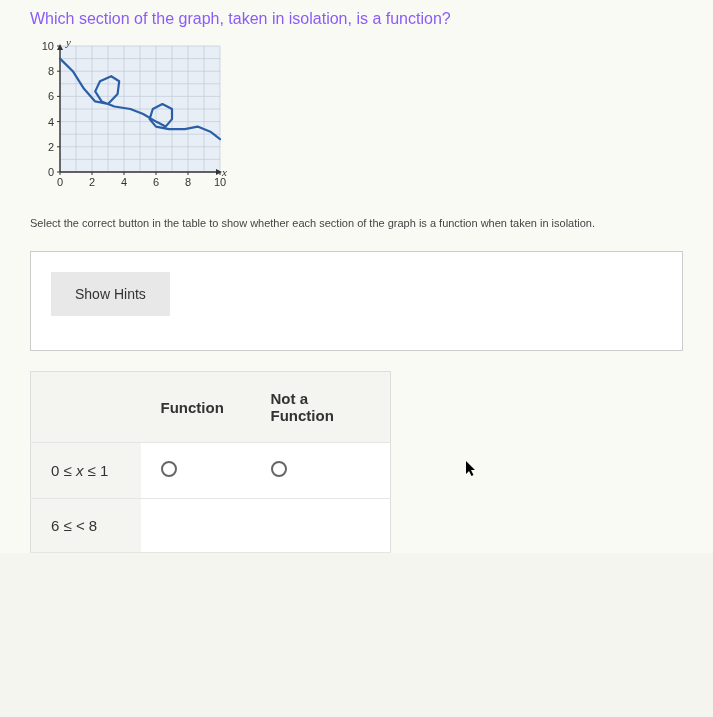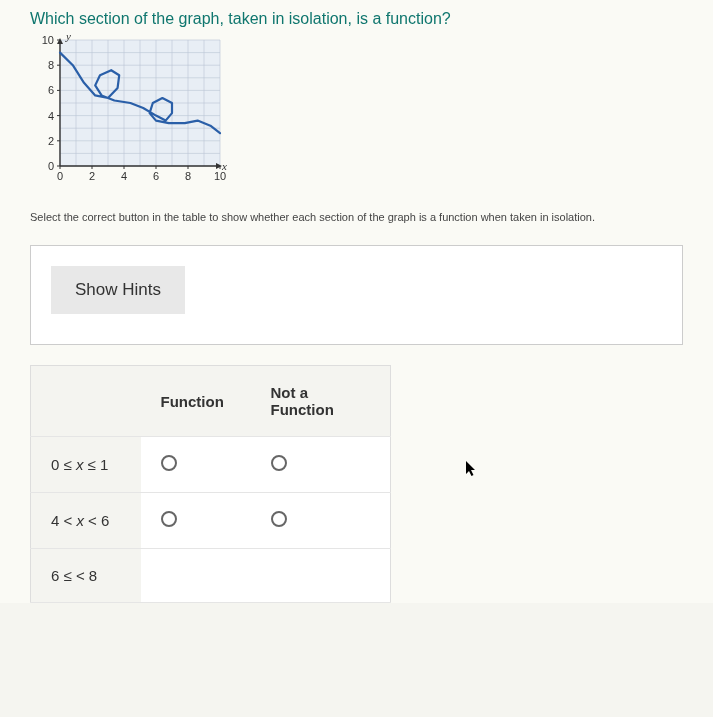--- a/index.html
+++ b/index.html
@@ -15,22 +15,22 @@
       height: 717px;
       overflow: hidden;
       position: relative;
     }
     .page {
       padding: 10px 30px 0 30px;
       background: #fafaf5;
     }
     .question-text {
       font-size: 16px;
-      color: #0f766e;
-      margin-bottom: 2px;
+      color: #8b5cf6;
+      margin-bottom: 8px;
     }
     .graph-wrap {
       margin-bottom: 16px;
     }
     .instruction-text {
       font-size: 11px;
       color: #444;
       line-height: 1.4;
       margin-bottom: 20px;
     }
@@ -38,21 +38,21 @@
       border: 1px solid #ccc;
       background: #fff;
       padding: 20px;
       height: 100px;
       margin-bottom: 20px;
     }
     .show-hints-btn {
       background: #e8e8e8;
       border: none;
       padding: 14px 24px;
-      font-size: 17px;
+      font-size: 14px;
       color: #333;
       cursor: pointer;
     }
     .answer-table {
       border: 1px solid #ddd;
       border-collapse: collapse;
       background: #fff;
     }
     .answer-table th, .answer-table td {
       padding: 18px 20px;
@@ -184,25 +184,20 @@
         <th class="col-notfunc">Not a Function</th>
       </tr>
     </thead>
     <tbody id="answer-body">
         <tr>
           <td class="row-label">0 ≤ <span class="math-x">x</span> ≤ 1</td>
           <td class="col-func"><span class="radio-circle"></span></td>
           <td class="col-notfunc"><span class="radio-circle"></span></td>
         </tr>
         <tr>
-          <td class="row-label">4 &lt; <span class="math-x">x</span> &lt; 6</td>
-          <td class="col-func"><span class="radio-circle"></span></td>
-          <td class="col-notfunc"><span class="radio-circle"></span></td>
-        </tr>
-        <tr>
           <td class="row-label">6 ≤  &lt; 8</td>
           <td class="col-func"></td>
           <td class="col-notfunc"></td>
         </tr>
       </tbody>
   </table>
 
 </div>
 
 <div class="cursor">

